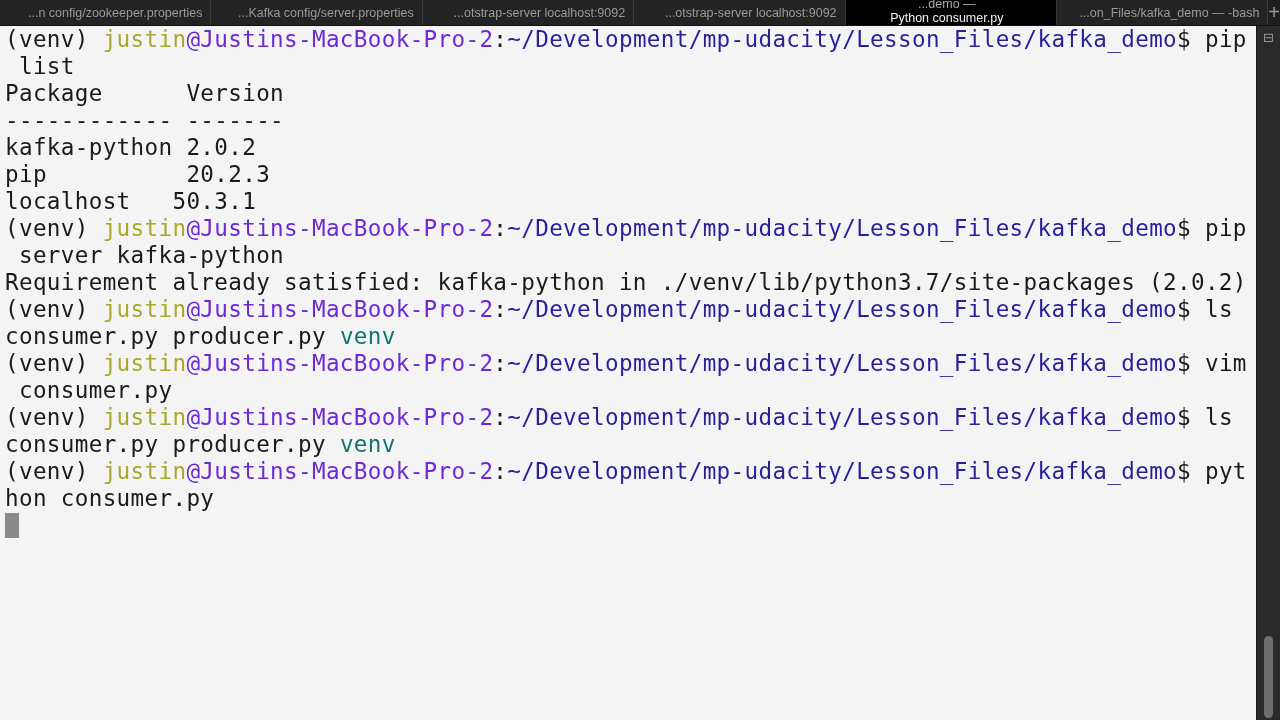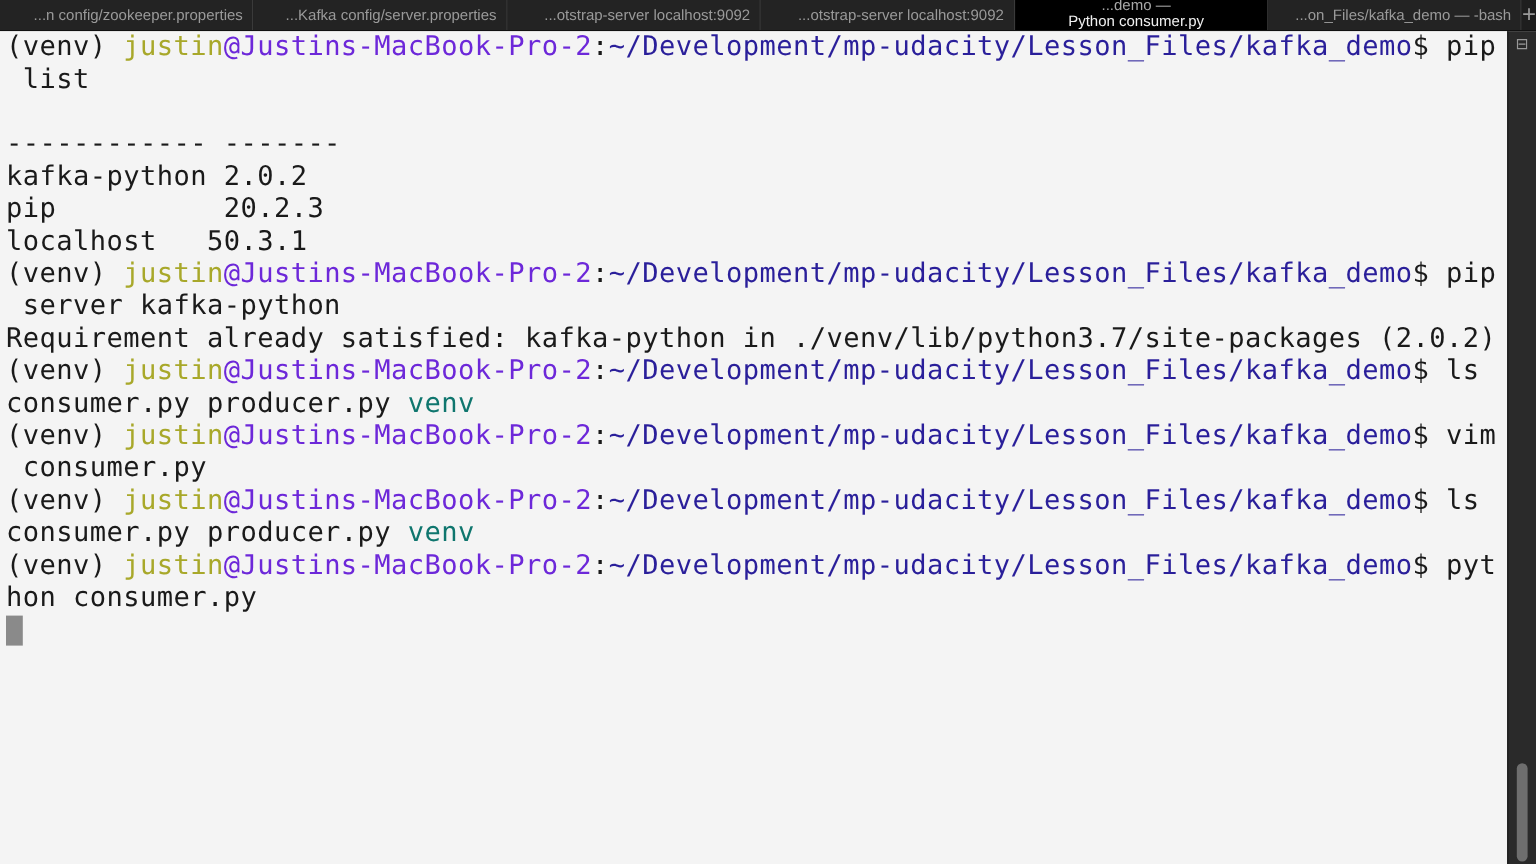--- a/index.html
+++ b/index.html
@@ -87,20 +87,21 @@
     </div>
   <div class="newtab">
       <span>+</span>
     </div>
 </div>
 
 <div class="term">
 
   <div class="line" style="top:0px"><span>(venv) </span><span class="u">justin</span><span class="h">@Justins-MacBook-Pro-2</span><span>:</span><span class="p">~/Development/mp-udacity/Lesson_Files/kafka_demo</span><span>$ </span><span>pip</span></div>
   <div class="line" style="top:27px"><span> list</span></div>
+  <div class="line" style="top:54px">Package      Version</div>
   <div class="line" style="top:81px">------------ -------</div>
   <div class="line" style="top:108px">kafka-python 2.0.2</div>
   <div class="line" style="top:135px">pip          20.2.3</div>
   <div class="line" style="top:162px">localhost   50.3.1</div>
 
   <div class="line" style="top:189px"><span>(venv) </span><span class="u">justin</span><span class="h">@Justins-MacBook-Pro-2</span><span>:</span><span class="p">~/Development/mp-udacity/Lesson_Files/kafka_demo</span><span>$ </span><span>pip</span></div>
   <div class="line" style="top:216px"><span> server kafka-python</span></div>
   <div class="line" style="top:243px">Requirement already satisfied: kafka-python in ./venv/lib/python3.7/site-packages (2.0.2)</div>
 
   <div class="line" style="top:270px"><span>(venv) </span><span class="u">justin</span><span class="h">@Justins-MacBook-Pro-2</span><span>:</span><span class="p">~/Development/mp-udacity/Lesson_Files/kafka_demo</span><span>$ </span><span>ls</span></div>

